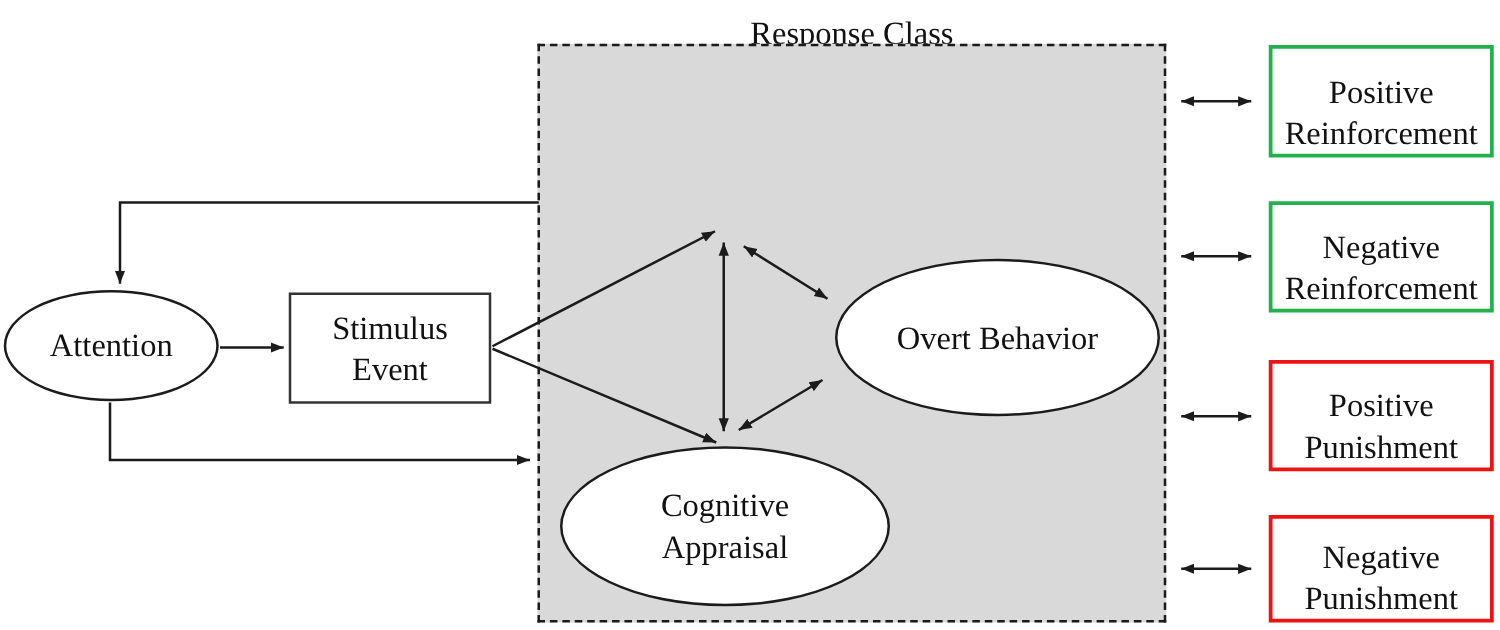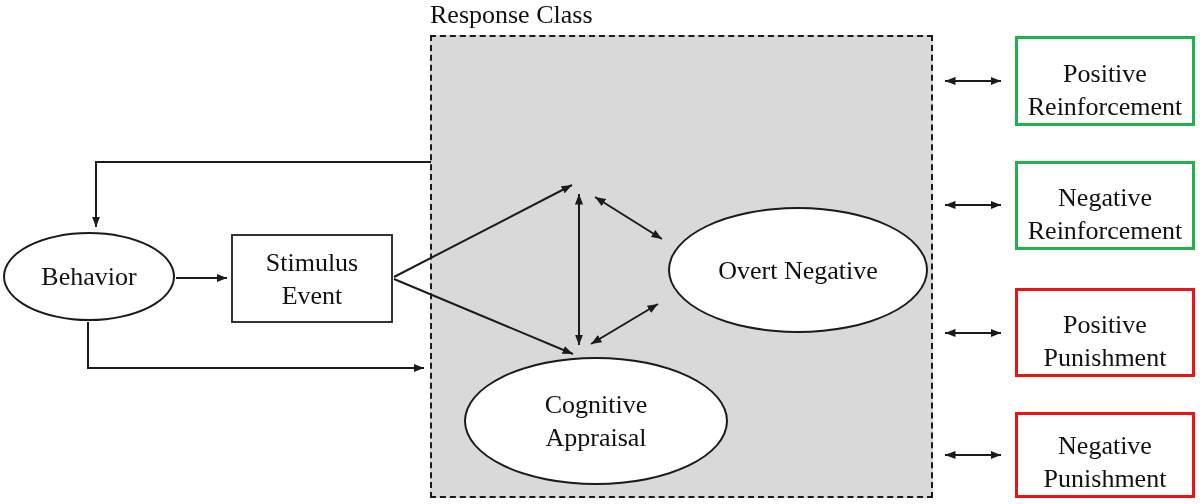--- a/index.html
+++ b/index.html
@@ -7,21 +7,22 @@
     position: relative;
     width: 1200px;
     height: 504px;
     background: #ffffff;
     font-family: "Liberation Serif", "DejaVu Serif", serif;
     color: #111111;
     overflow: hidden;
   }
   .diagram-title {
     position: absolute;
-    left: 430px; top: 0px; width: 503px; height: 32px;
+    left: 430px; top: 12px; width: 503px; height: 32px;
+    text-align: center;
     font-size: 26px;
     line-height: 30px;
     white-space: pre-line;
   }
   .region {
     position: absolute;
     left: 430px; top: 35px; width: 503px; height: 463px;
     background: #D9D9D9;
     border: 2px dashed #1b1b1b;
     box-sizing: border-box;
@@ -42,21 +43,21 @@
   .ellipse { border: 2px solid #1b1b1b; border-radius: 50%; }
   .rect    { border: 2px solid #333333; }
   .consequence { border-width: 3px; border-style: solid; align-items: flex-end; }
   .reinforcement { border-color: #22B14C; }
   .punishment    { border-color: #EE1212; }
 
   .node-attention { left: 3px;    top: 232px; width: 172px; height: 89px; }
   .node-stimulus  { left: 231px;  top: 234px; width: 162px; height: 89px; }
   .node-reflexive { left: 447px;  top: 53px;  width: 263px; height: 130px; }
   .node-overt     { left: 668px;  top: 207px; width: 260px; height: 126px; }
-  .node-cognitive { left: 464px;  top: 357px; width: 264px; height: 128px; text-align: center; }
+  .node-cognitive { left: 448px;  top: 357px; width: 264px; height: 128px; text-align: center; }
 
   .box-pos-reinf { left: 1015px; top: 36px;  width: 180px; height: 90px; }
   .box-neg-reinf { left: 1015px; top: 161px; width: 180px; height: 89px; }
   .box-pos-pun   { left: 1015px; top: 288px; width: 180px; height: 89px; }
   .box-neg-pun   { left: 1015px; top: 412px; width: 180px; height: 86px; }
 
   .connector-layer {
     position: absolute;
     left: 0; top: 0; width: 1200px; height: 504px;
     z-index: 3;
@@ -71,31 +72,31 @@
 </head>
 <body>
 
 <div class="canvas">
 
   <div class="diagram-title">Response Class</div>
 
   <div class="region"></div>
 
   <div class="node ellipse node-attention">
-    <span>Behavior</span>
+    <span>Attention</span>
   </div>
 
   <div class="node rect node-stimulus">
     <span>Stimulus
 Event</span>
   </div>
 
 
   <div class="node ellipse node-overt">
-    <span>Overt Negative</span>
+    <span>Overt Behavior</span>
   </div>
 
   <div class="node ellipse node-cognitive">
     <span>Cognitive
 Appraisal</span>
   </div>
 
   <div class="node consequence reinforcement box-pos-reinf">
     <span>Positive
 Reinforcement</span>

